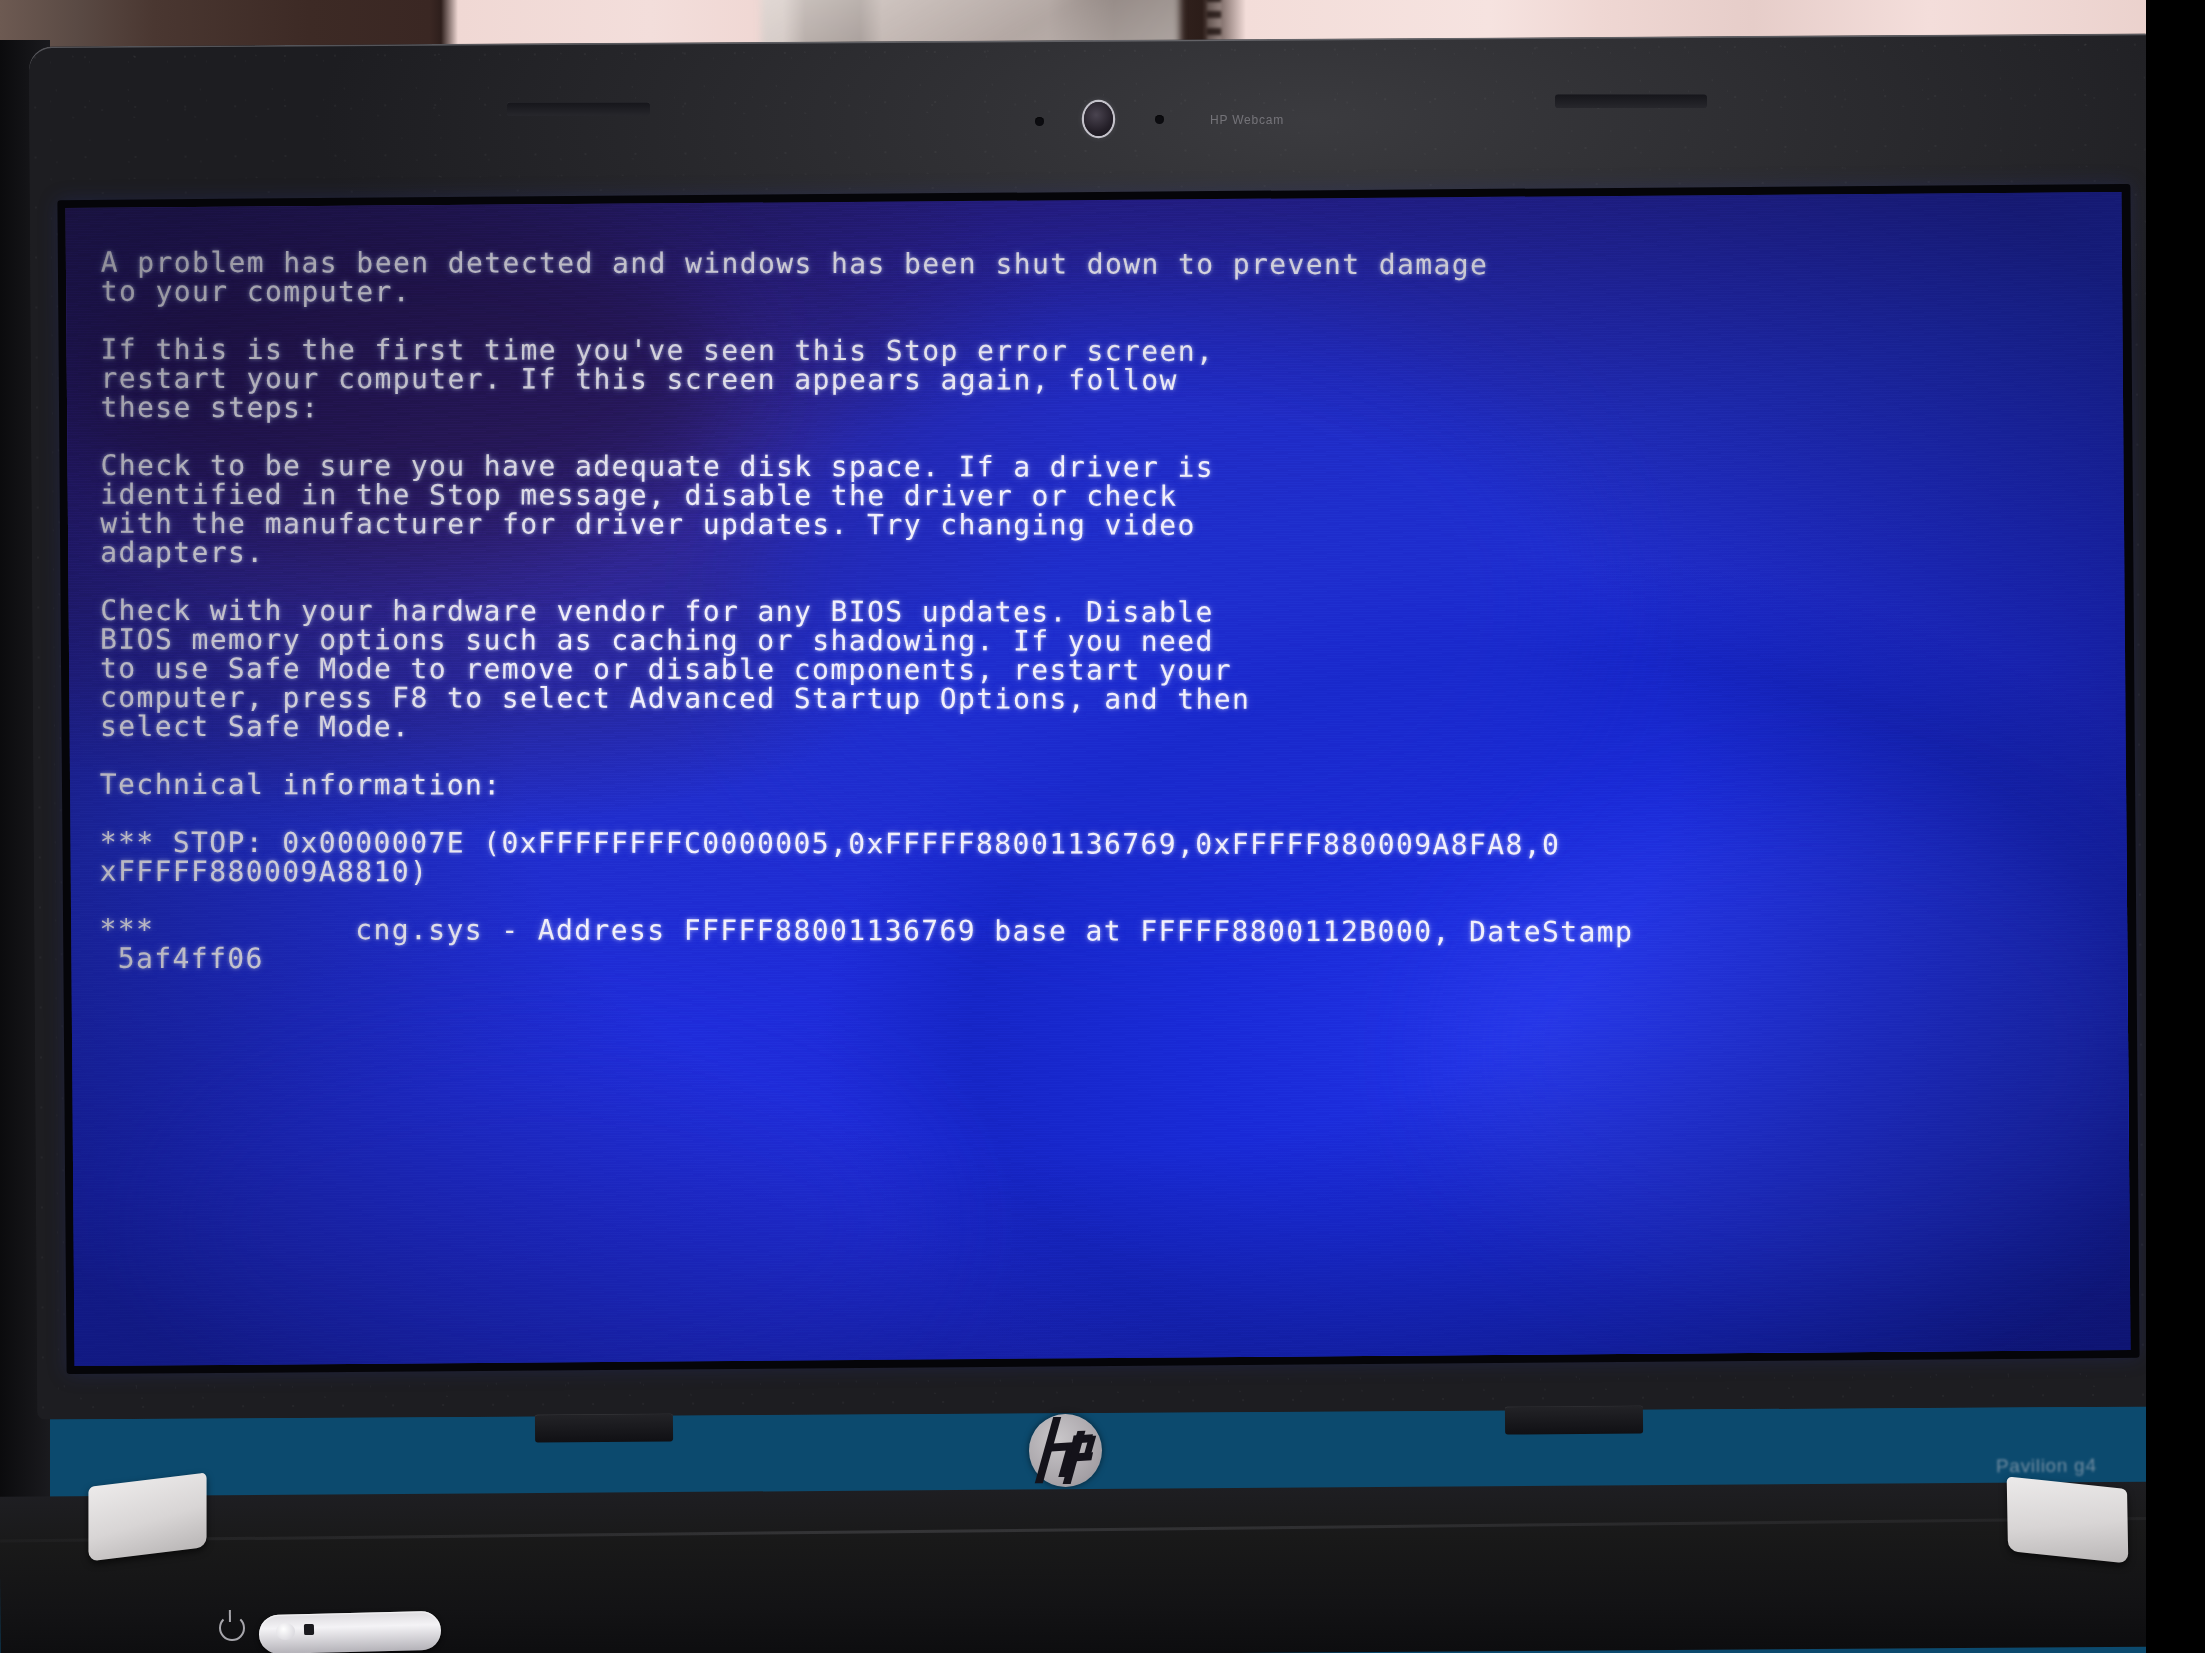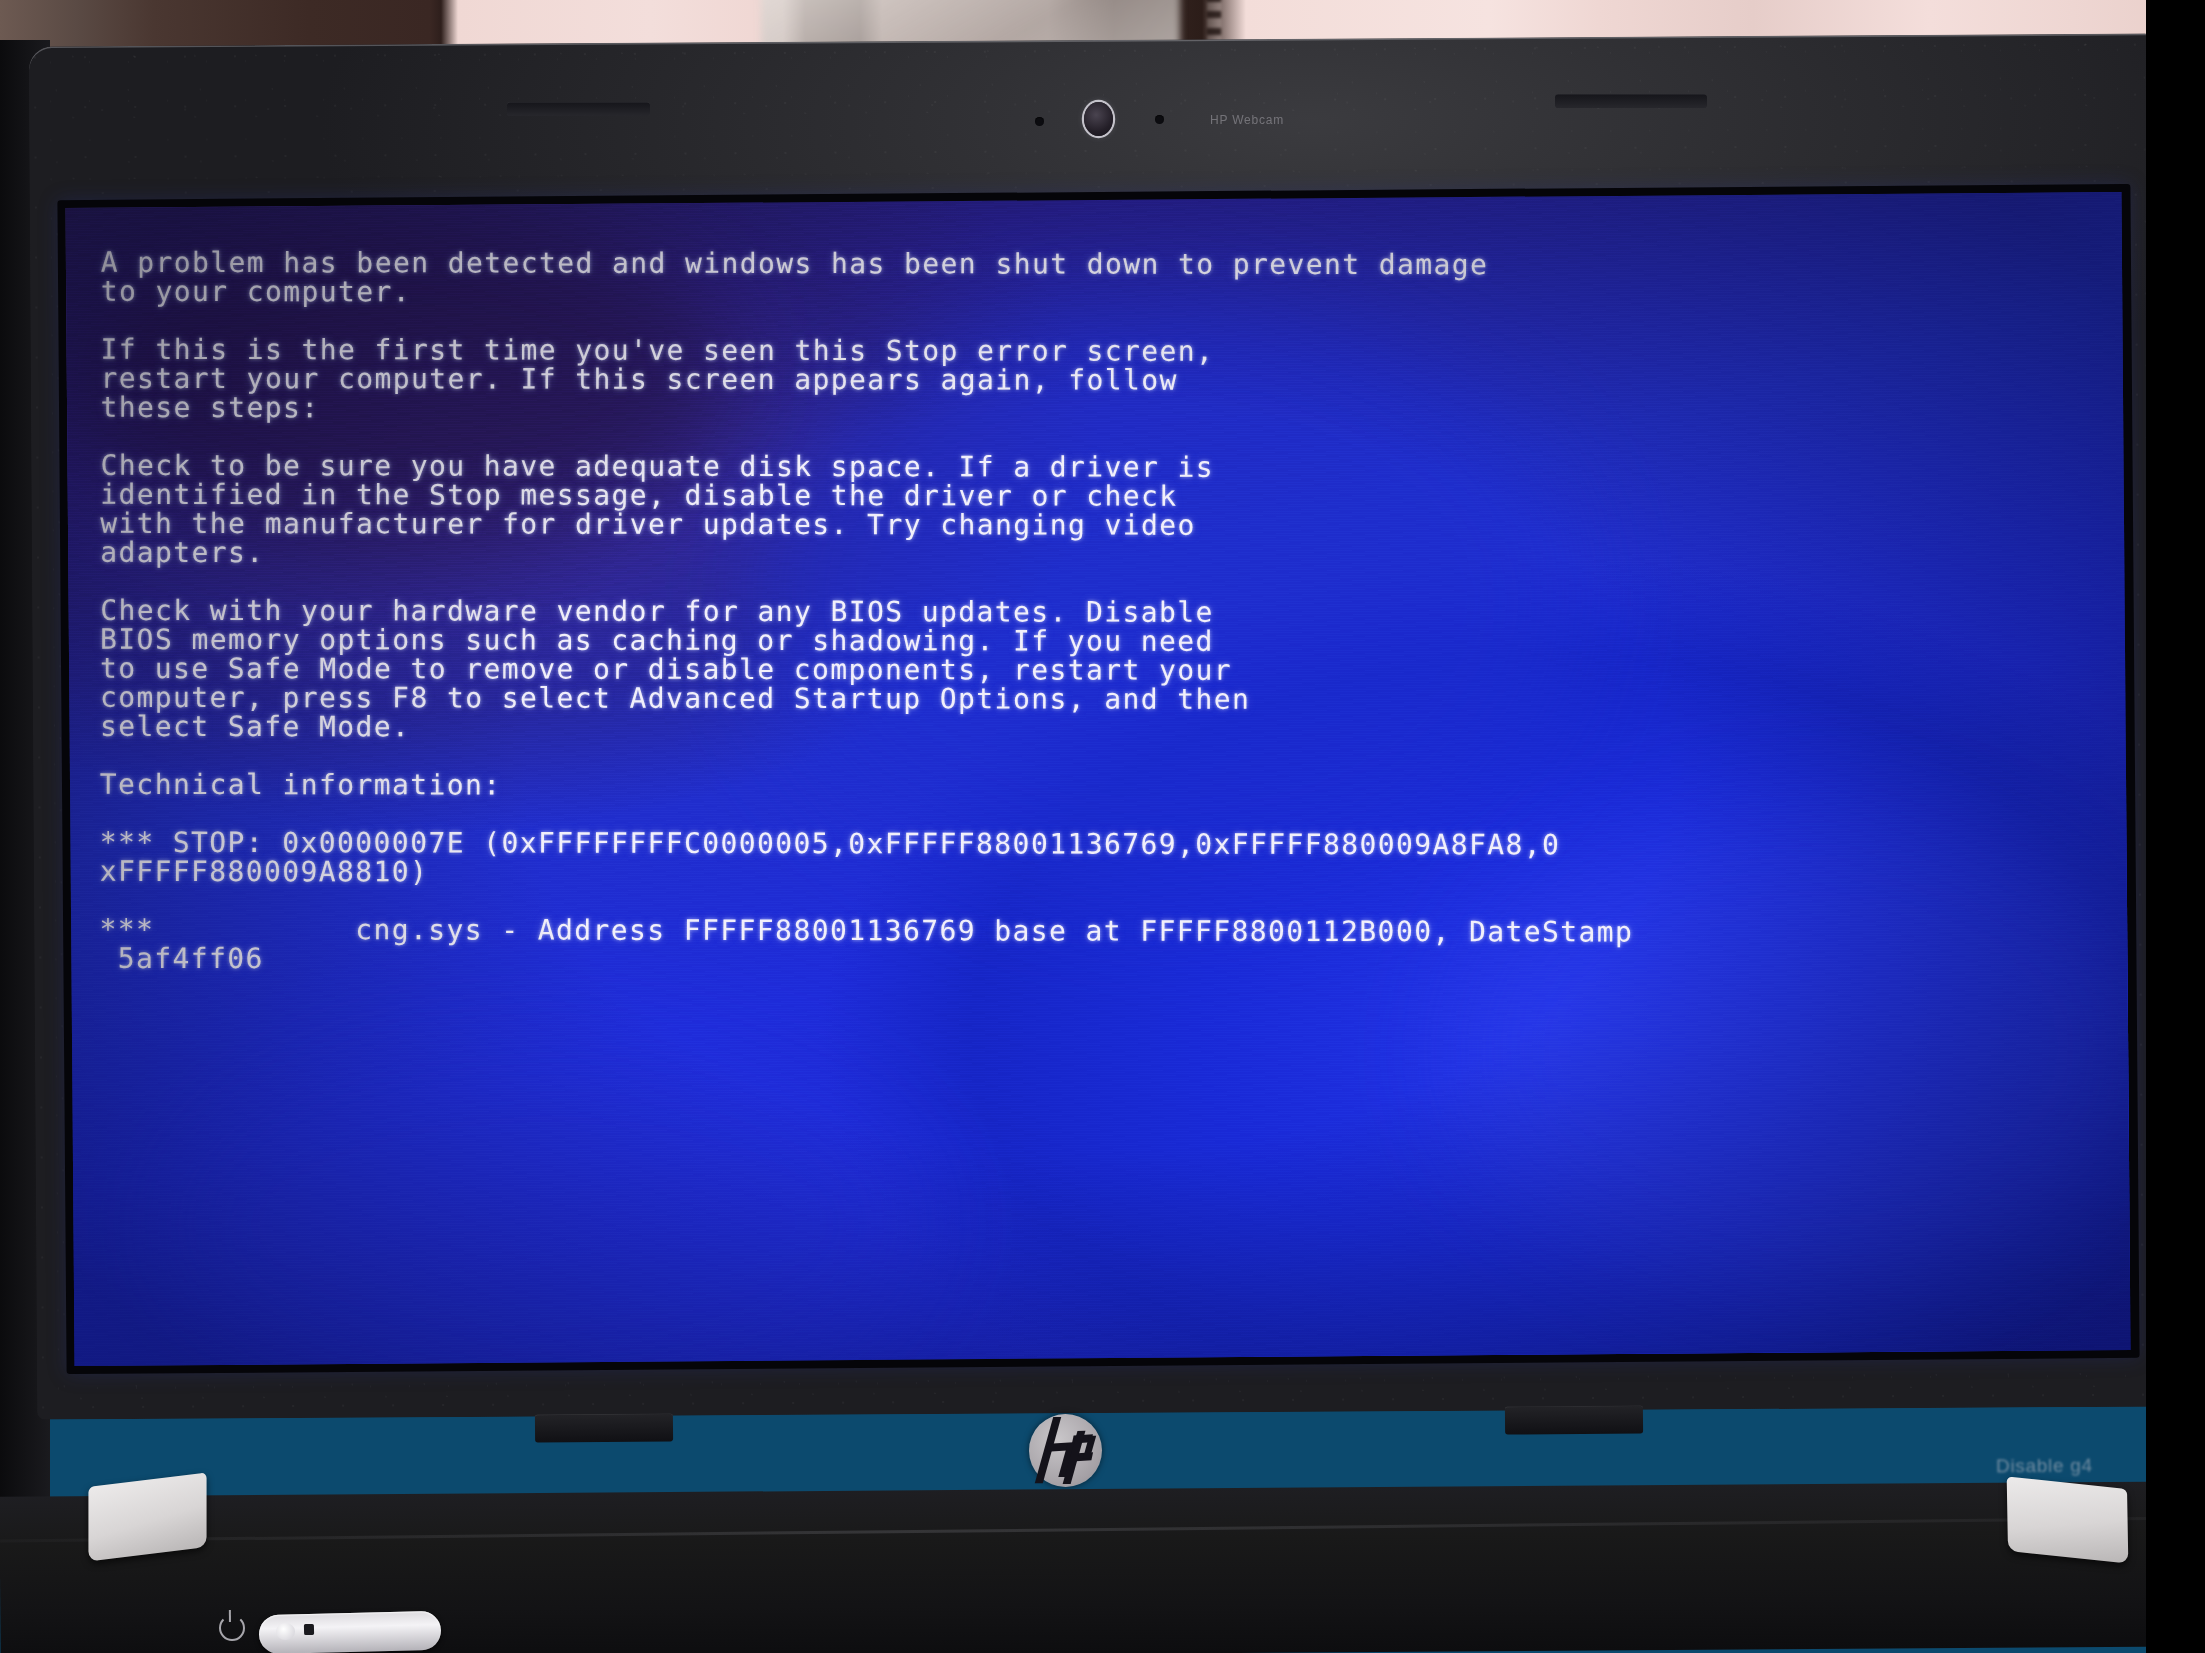--- a/index.html
+++ b/index.html
@@ -420,21 +420,21 @@
   <div class="rubber-foot2"></div>
 
   <div class="hp-logo">
     <div class="hp-h-bowl"></div>
     <div class="hp-h-leg"></div>
     <div class="hp-p-bowl"></div>
     <div class="hp-p-bowl2"></div>
     <div class="hp-p-right"></div>
   </div>
 
-  <div class="model-label">Disable g4</div>
+  <div class="model-label">Pavilion g4</div>
 
   <div class="laptop-base"></div>
   <div class="deck-seam"></div>
   <div class="hinge-cover hinge-left"></div>
   <div class="hinge-cover hinge-right"></div>
   <div class="power-icon"></div>
   <div class="power-button"></div>
   <div class="power-led"></div>
   <div class="power-notch"></div>
 

